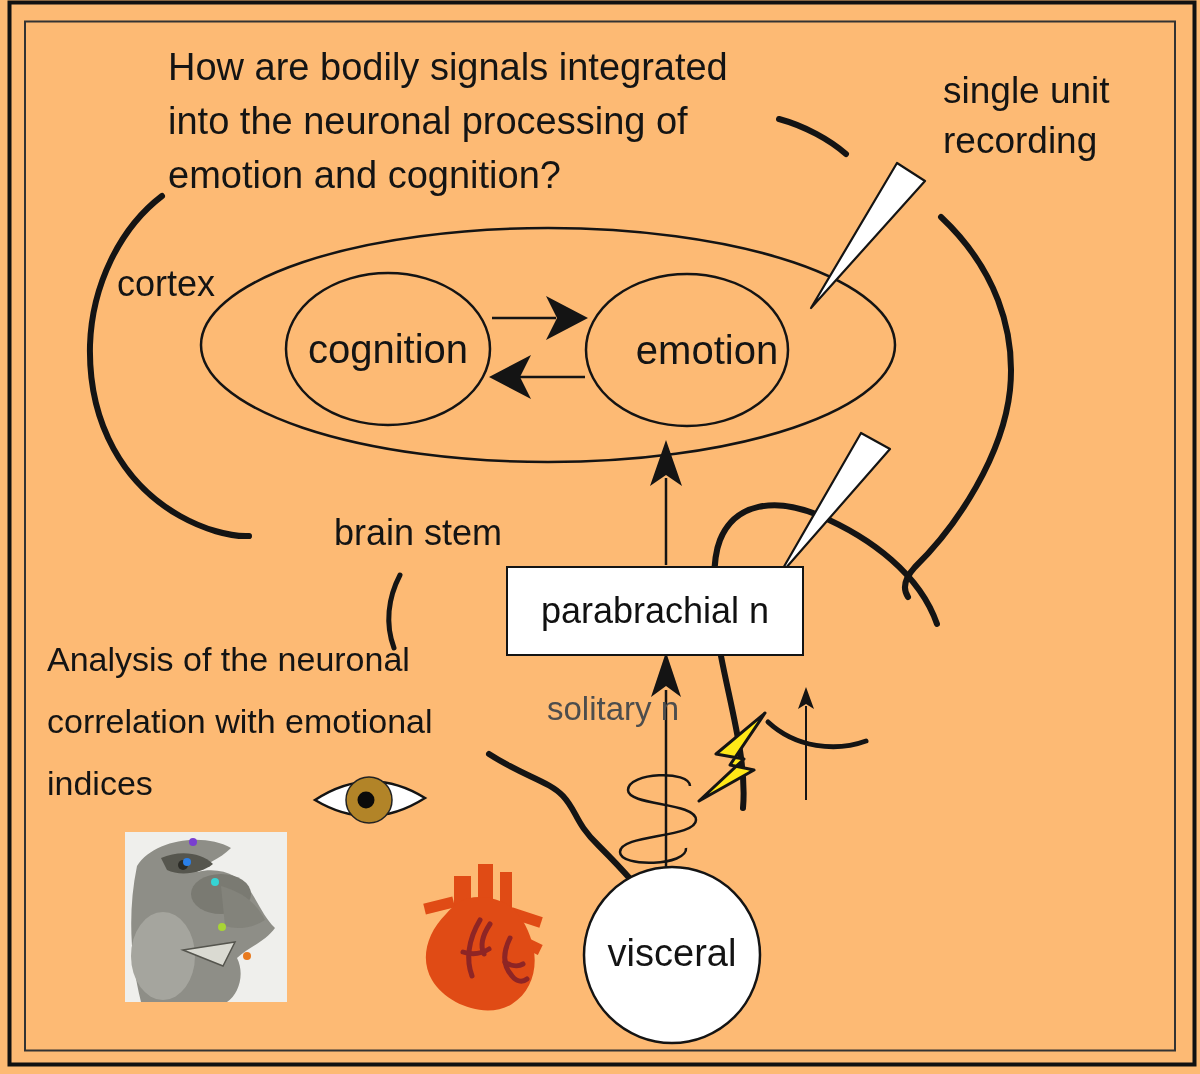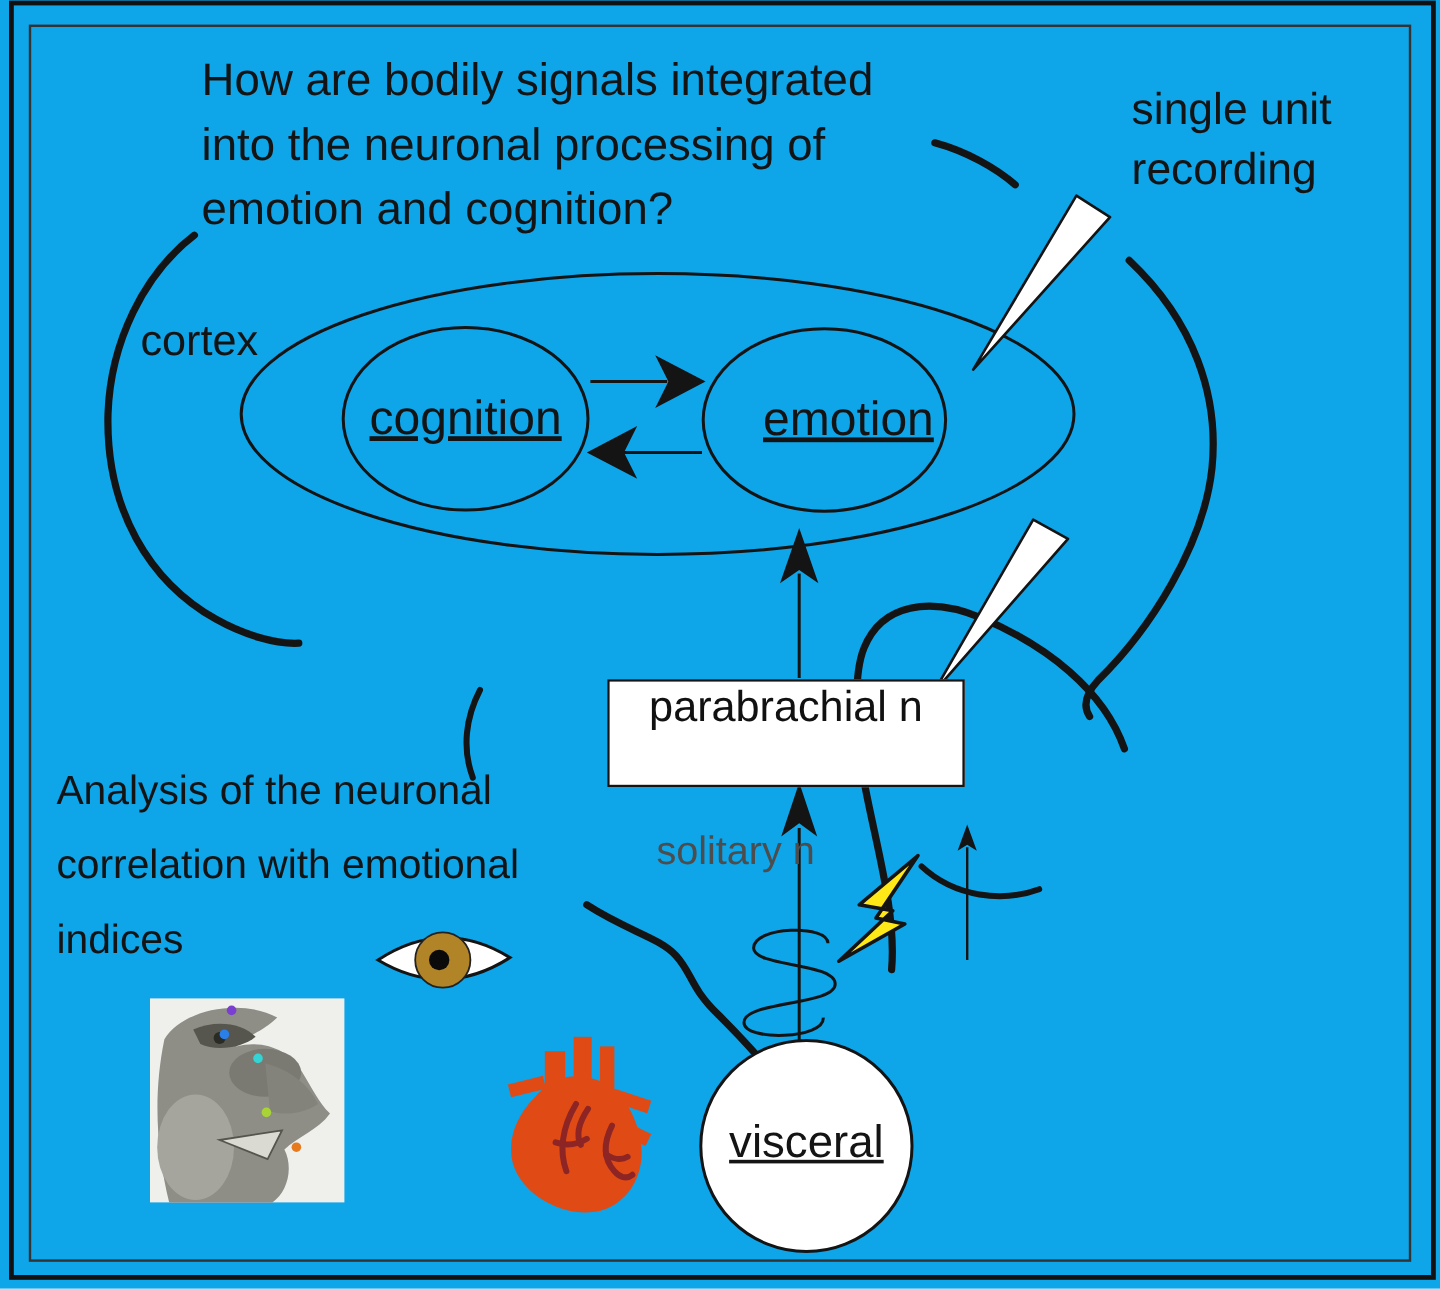--- a/index.html
+++ b/index.html
@@ -1,31 +1,31 @@
 <!DOCTYPE html>
 <html><head>
 <meta charset="utf-8">
 <style>
   html,body{margin:0;padding:0;background:#fff;}
   #canvas{
-    position:relative;width:1200px;height:1074px;background:#0ea5e9;overflow:hidden;
+    position:relative;width:1200px;height:1074px;background:#fdba74;overflow:hidden;
     font-family:"Liberation Sans","DejaVu Sans",sans-serif;color:#111;
   }
   #art{position:absolute;left:0;top:0;}
   .txt{position:absolute;white-space:pre-line;color:#141414;}
   .question{left:168px;top:40px;font-size:38px;line-height:54px;}
   .single-unit{left:943px;top:66px;font-size:37px;line-height:50px;}
   .cortex{left:117px;top:263px;font-size:36px;}
-  .node-label{transform:translate(-50%,-50%);font-size:40px;white-space:nowrap;text-decoration:underline;}
+  .node-label{transform:translate(-50%,-50%);font-size:40px;white-space:nowrap;}
   .cognition{left:388px;top:349px;}
   .emotion{left:687px;top:350px;margin-left:20px;}
   .brainstem{left:334px;top:512px;font-size:36px;}
   .pb-box{
     position:absolute;left:506px;top:566px;width:294px;height:86px;
-    background:#fff;border:2.5px solid #141414;display:flex;justify-content:center;
+    background:#fff;border:2.5px solid #141414;display:flex;align-items:center;justify-content:center;
     font-size:36px;
   }
   .solitary{left:547px;top:690px;font-size:33px;color:#4d4d4d;}
   .identify{left:874px;top:610px;font-size:34px;line-height:50px;}
   .vagus{left:726px;top:798px;font-size:40px;line-height:52px;}
   .analysis{left:47px;top:628px;font-size:34px;line-height:62px;}
   .visceral{left:672px;top:953px;font-size:38px;}
 </style>
 </head>
 <body>
@@ -121,20 +121,21 @@
   </svg>
 
   <div class="txt question">How are bodily signals integrated
 into the neuronal processing of
 emotion and cognition?</div>
   <div class="txt single-unit">single unit
 recording</div>
   <div class="txt cortex">cortex</div>
   <div class="txt node-label cognition">cognition</div>
   <div class="txt node-label emotion">emotion</div>
+  <div class="txt brainstem">brain stem</div>
 
   <div class="pb-box">
     <span>parabrachial n</span>
   </div>
 
   <div class="txt solitary">solitary n</div>
   <div class="txt analysis">Analysis of the neuronal
 correlation with emotional
 indices</div>
   <div class="txt node-label visceral">visceral</div>

